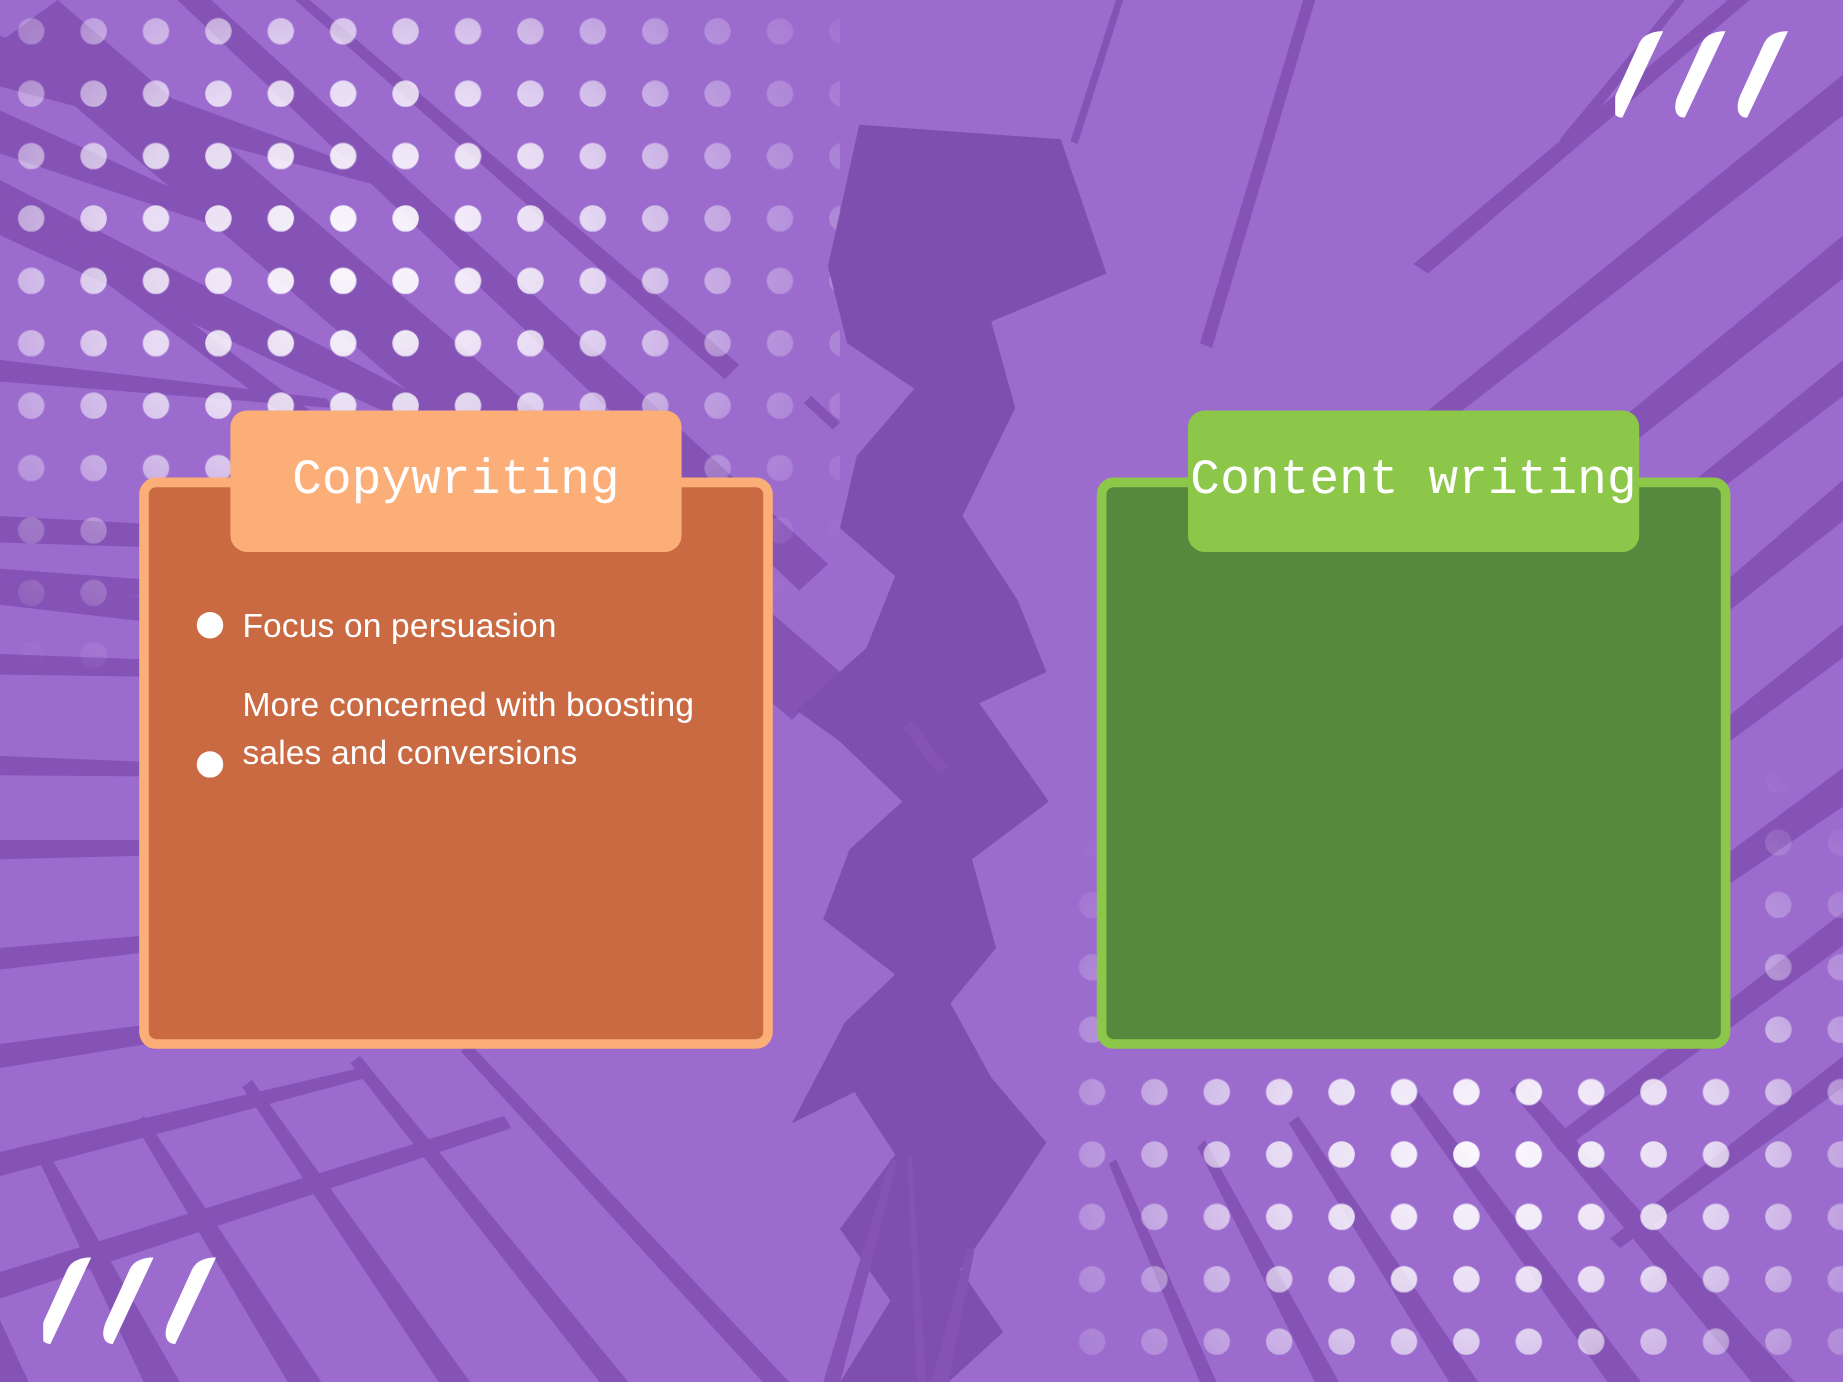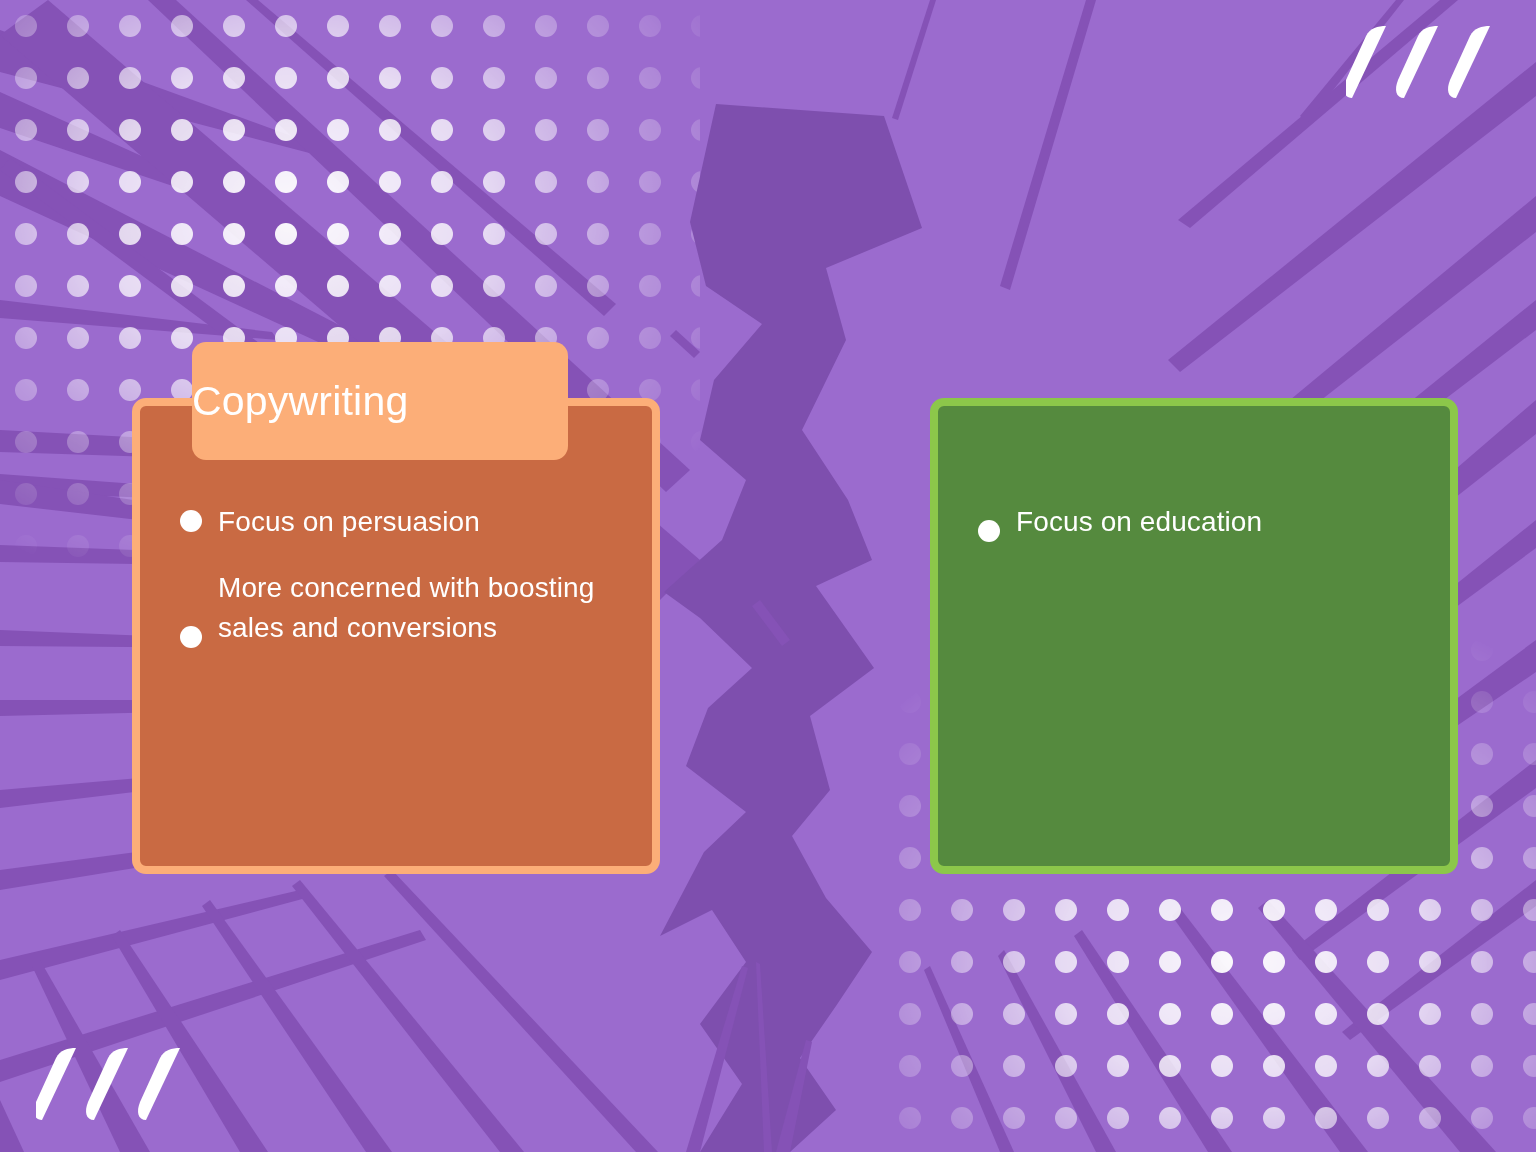--- a/index.html
+++ b/index.html
@@ -22,21 +22,20 @@
     height: 100%;
     pointer-events: none;
   }
   svg.layer { display: block; }
 
   
   .card {
     position: absolute;
     border-radius: 14px;
     box-sizing: border-box;
-    margin-left: 16px;
   }
   #card-left {
     left: 116px;
     top: 398px;
     width: 528px;
     height: 476px;
     background: #C96A43;
     border: 8px solid #FCAE78;
   }
   #card-right {
@@ -46,21 +45,23 @@
     height: 476px;
     background: #558A3E;
     border: 8px solid #8CC74A;
   }
 
   .tab {
     position: absolute;
     border-radius: 14px;
     display: flex;
     align-items: center;
+    justify-content: center;
     box-sizing: border-box;
+    font-family: Liberation Mono, monospace;
   }
   #tab-left {
     left: 192px;
     top: 342px;
     width: 376px;
     height: 118px;
     background: #FCAE78;
   }
   #tab-right {
     left: 990px;
@@ -284,27 +285,26 @@
       </li>
     </ul>
   </div>
 
   <div class="tab" id="tab-left">
     <span class="tab-title">Copywriting</span>
   </div>
 
   <div class="card" id="card-right">
     <ul class="bullet-list">
-      <li class="bullet-item">
-        <span class="bullet-dot"></span>
-        <span class="bullet-text">Focus on education</span>
-      </li>
     </ul>
   </div>
 
+  <div class="tab" id="tab-right">
+    <span class="tab-title">Content writing</span>
+  </div>
 
   <svg class="logo" id="logo-top-right" viewBox="0 0 158 76" xmlns="http://www.w3.org/2000/svg">
     <path fill="#ffffff" d="M44,2 L10,74 C2,74 0,66 4,56 L24,12 C28,4 36,2 44,2 Z" transform="translate(-4,0)"></path>
     <path fill="#ffffff" d="M96,2 L62,74 C54,74 52,66 56,56 L76,12 C80,4 88,2 96,2 Z" transform="translate(-4,0)"></path>
     <path fill="#ffffff" d="M148,2 L114,74 C106,74 104,66 108,56 L128,12 C132,4 140,2 148,2 Z" transform="translate(-4,0)"></path>
   </svg>
 
   <svg class="logo" id="logo-bottom-left" viewBox="0 0 158 76" xmlns="http://www.w3.org/2000/svg">
     <path fill="#ffffff" d="M44,2 L10,74 C2,74 0,66 4,56 L24,12 C28,4 36,2 44,2 Z" transform="translate(-4,0)"></path>
     <path fill="#ffffff" d="M96,2 L62,74 C54,74 52,66 56,56 L76,12 C80,4 88,2 96,2 Z" transform="translate(-4,0)"></path>

